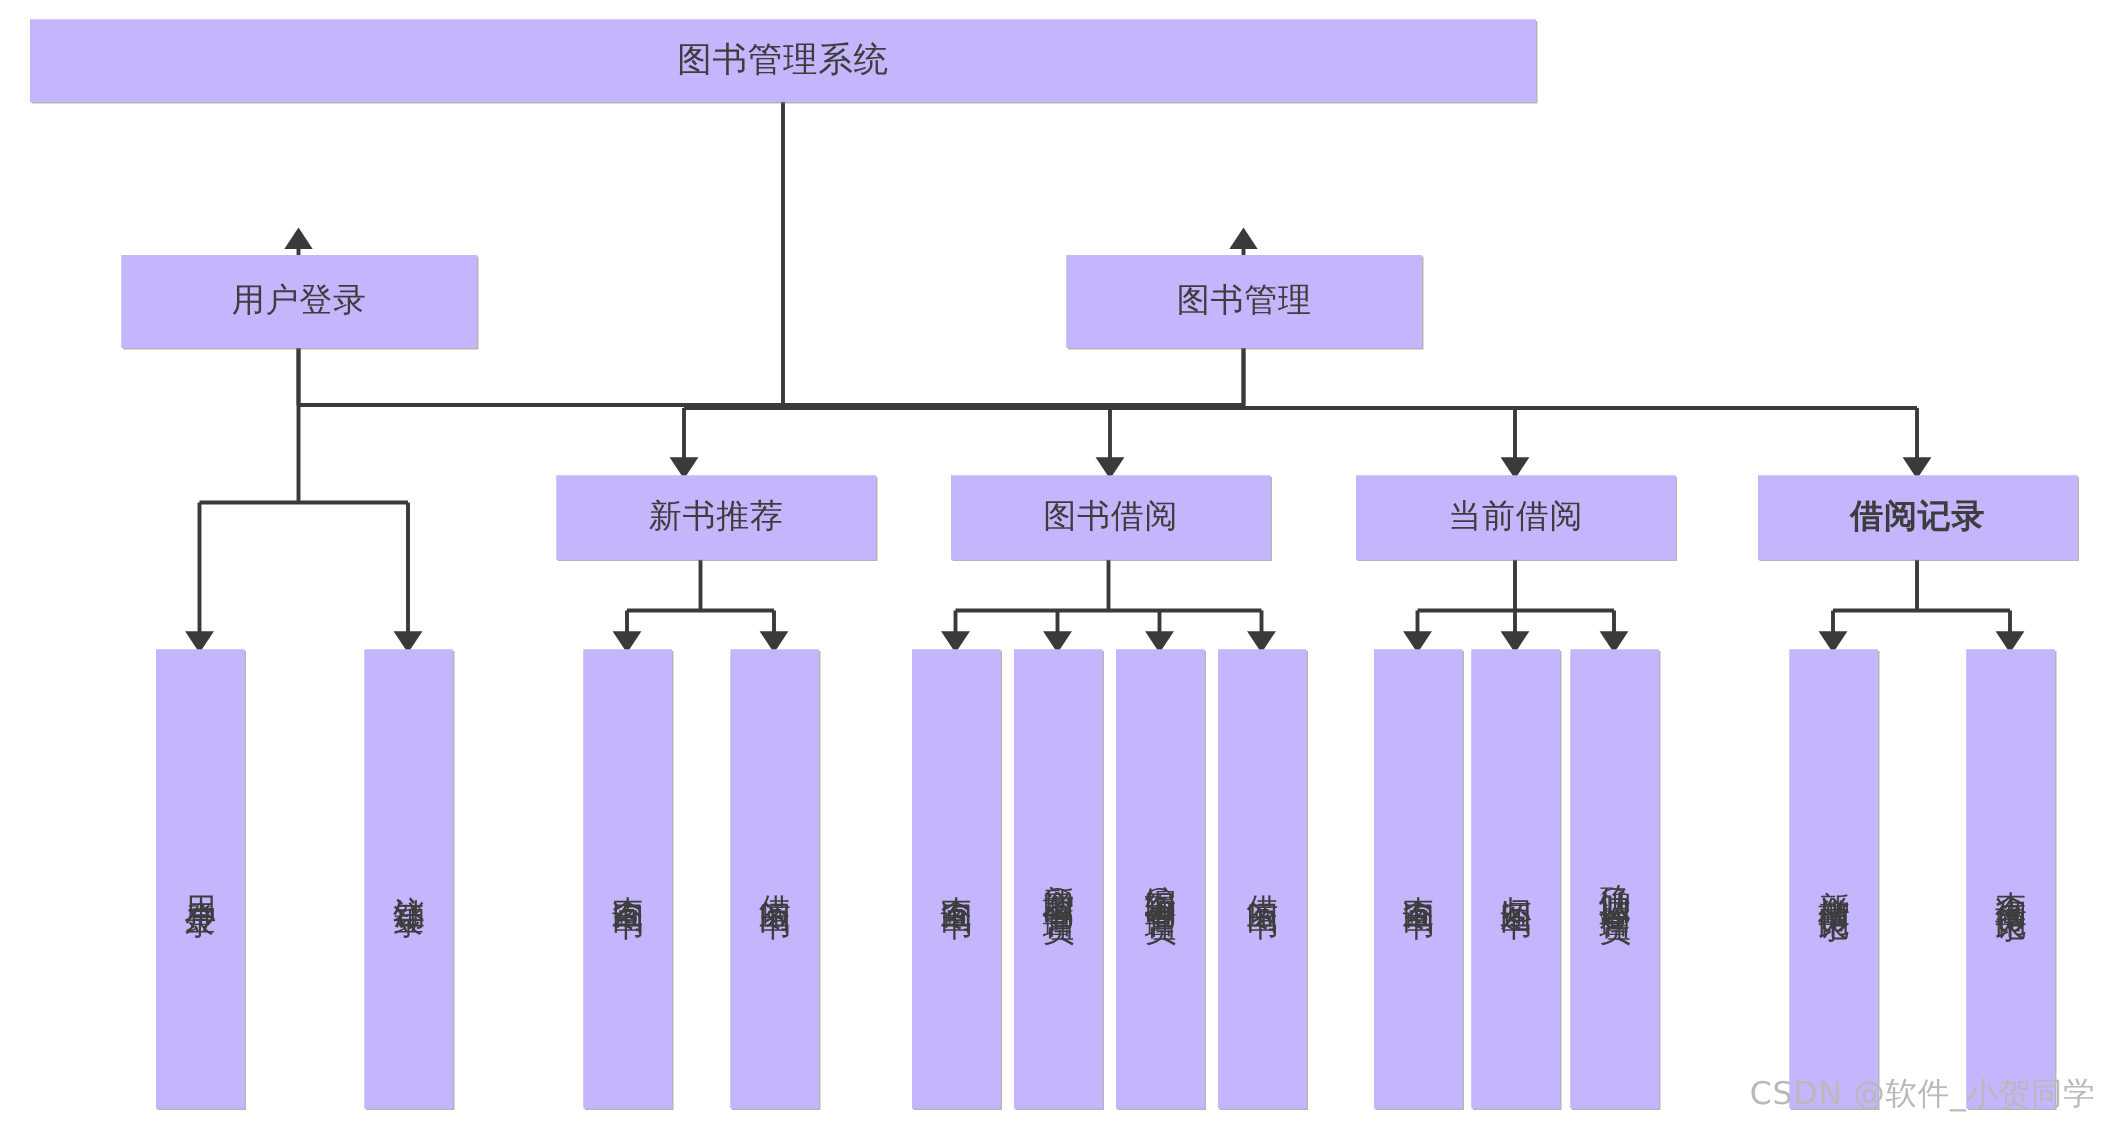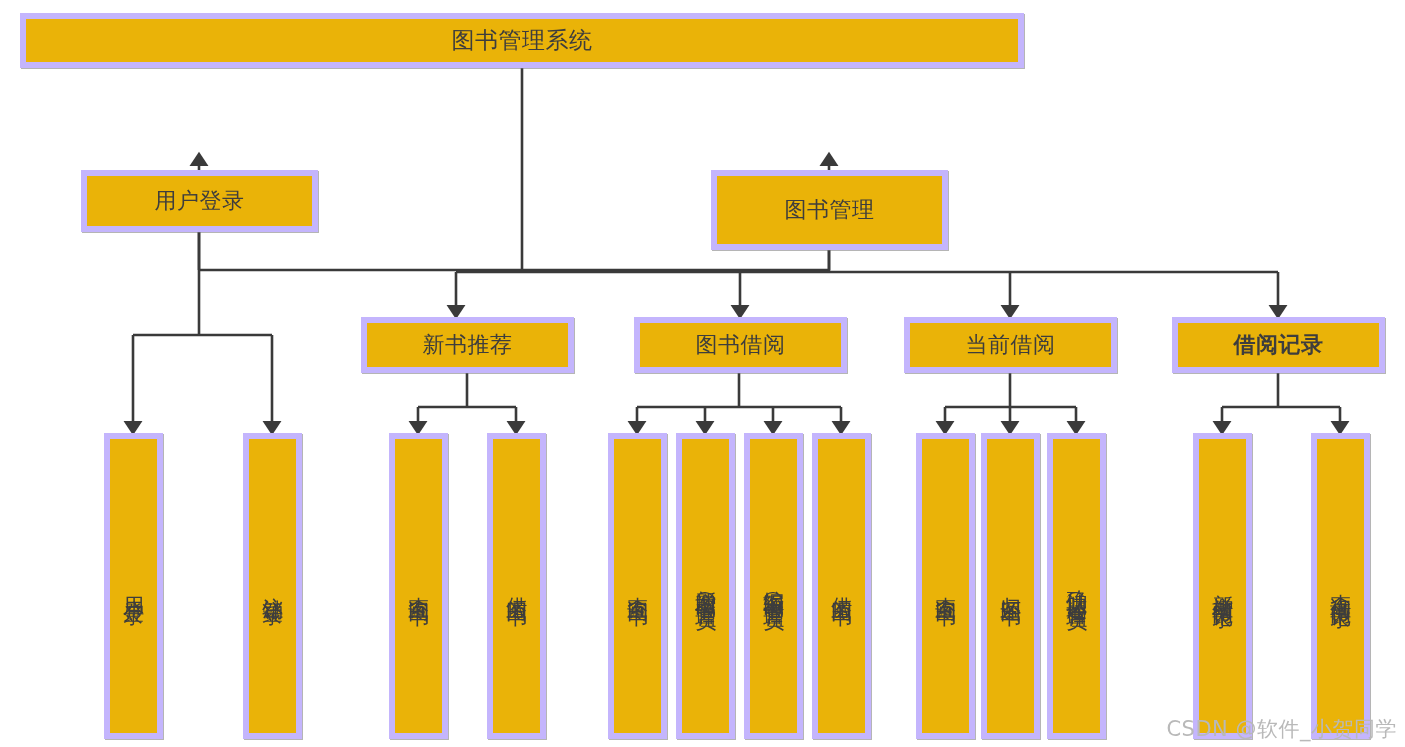--- a/index.html
+++ b/index.html
@@ -22,22 +22,22 @@
     position: absolute;
     left: 0;
     top: 0;
     width: 1405px;
     height: 747px;
     pointer-events: none;
   }
   .node {
     position: absolute;
     box-sizing: border-box;
-    background: #eab308;
-    border: 6px solid #c4b5fd;
+    background: #c4b5fd;
+    border: 2px solid #c4b5fd;
     box-shadow: 1px 1px 0 0 rgba(120,120,120,0.55);
     display: flex;
     align-items: center;
     justify-content: center;
     color: #3d3d3d;
   }
   .node .label {
     color: #3d3d3d;
     line-height: 1.18;
     text-align: center;
@@ -133,25 +133,25 @@
   </svg>
 
   <div class="node horiz root" style="left:20px; top:13px; width:1004px; height:55px;">
     <span class="label">图书管理系统</span>
   </div>
 
   <div class="node horiz" style="left:81px; top:170px; width:237px; height:62px;">
     <span class="label">用户登录</span>
   </div>
 
-  <div class="node horiz" style="left:711px; top:170px; width:237px; height:80px;">
+  <div class="node horiz" style="left:711px; top:170px; width:237px; height:62px;">
     <span class="label">图书管理</span>
   </div>
 
-  <div class="node horiz" style="left:361px; top:317px; width:213px; height:56px;">
+  <div class="node horiz" style="left:371px; top:317px; width:213px; height:56px;">
     <span class="label">新书推荐</span>
   </div>
 
   <div class="node horiz" style="left:904px; top:317px; width:213px; height:56px;">
     <span class="label">当前借阅</span>
   </div>
 
   <div class="node horiz" style="left:634px; top:317px; width:213px; height:56px;">
     <span class="label">图书借阅</span>
   </div>

